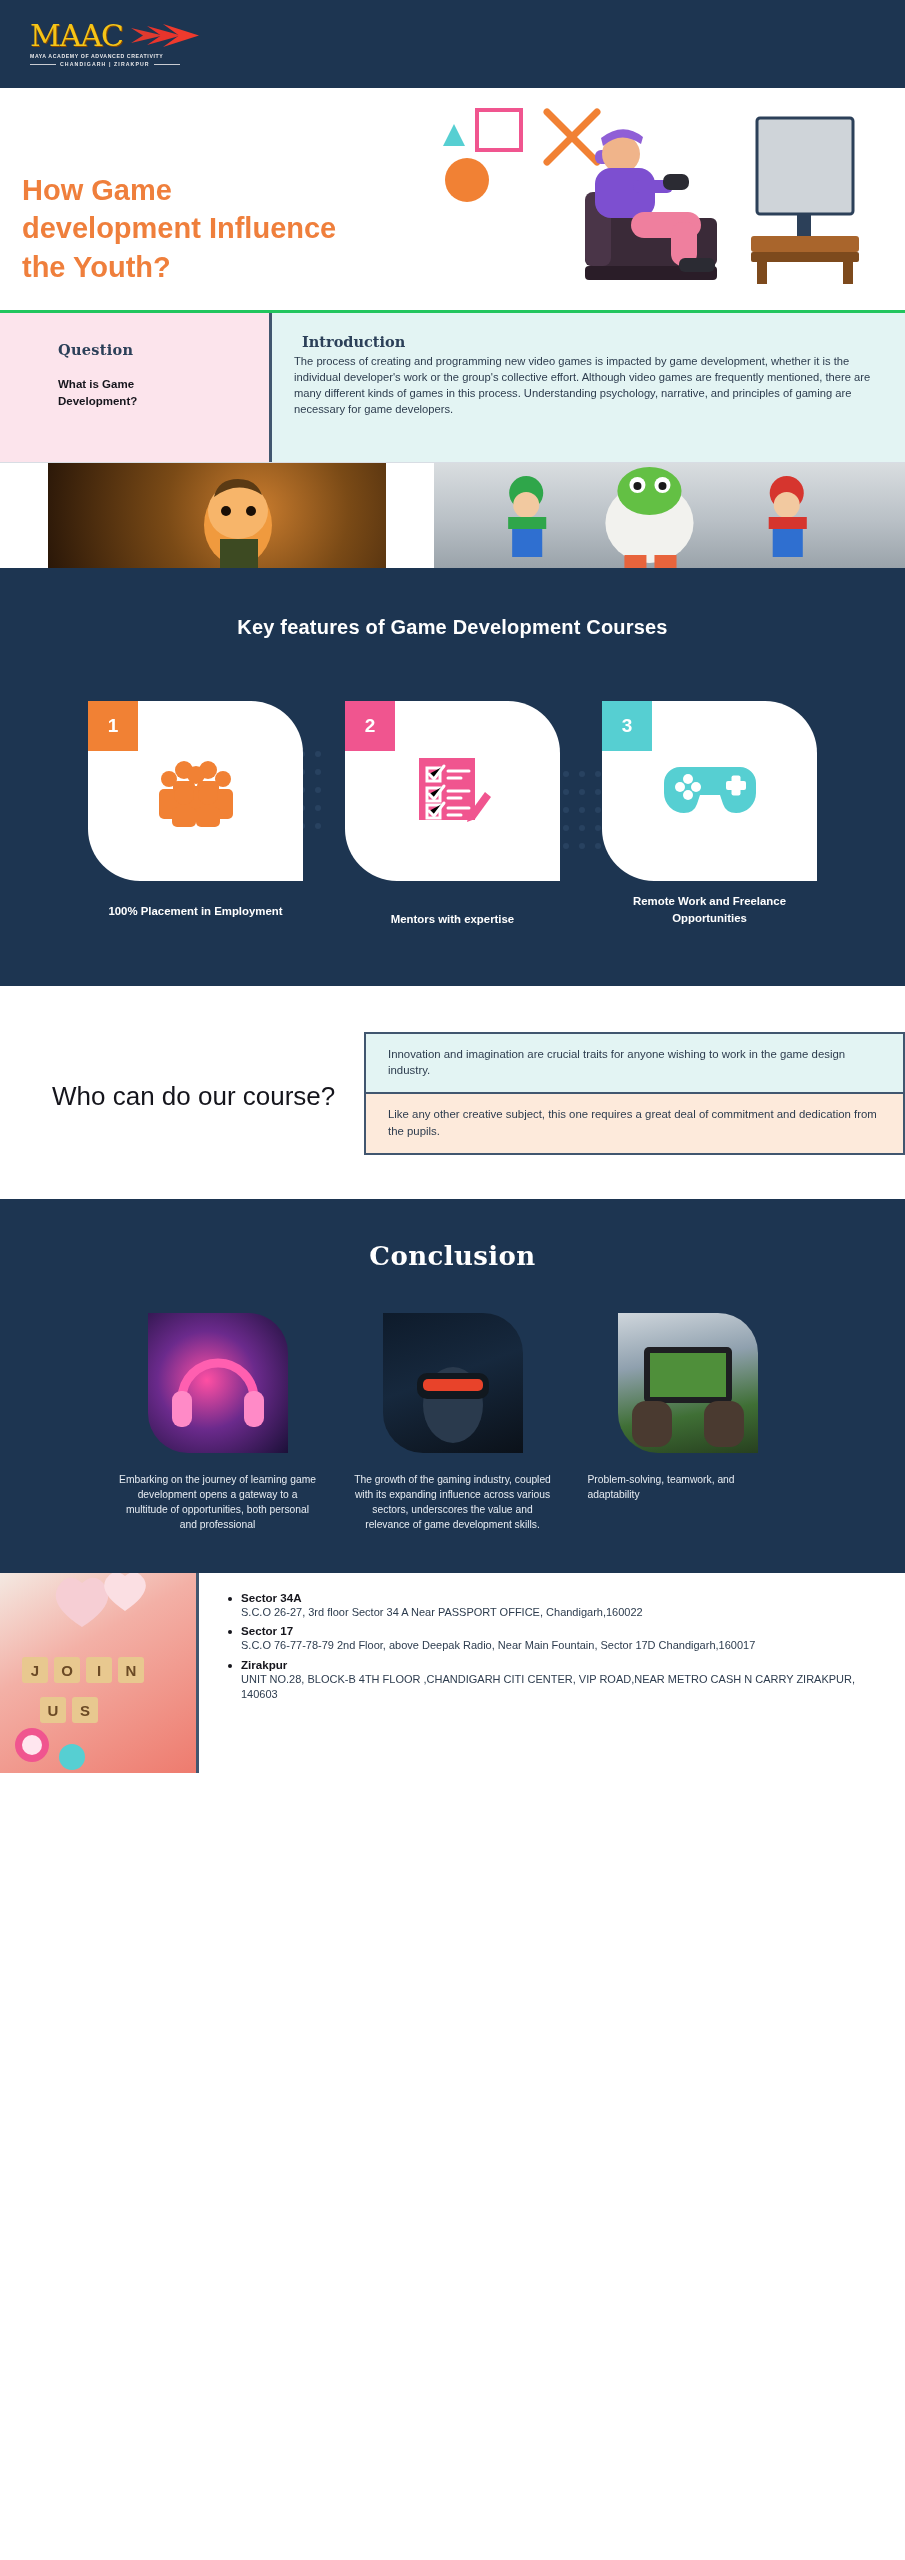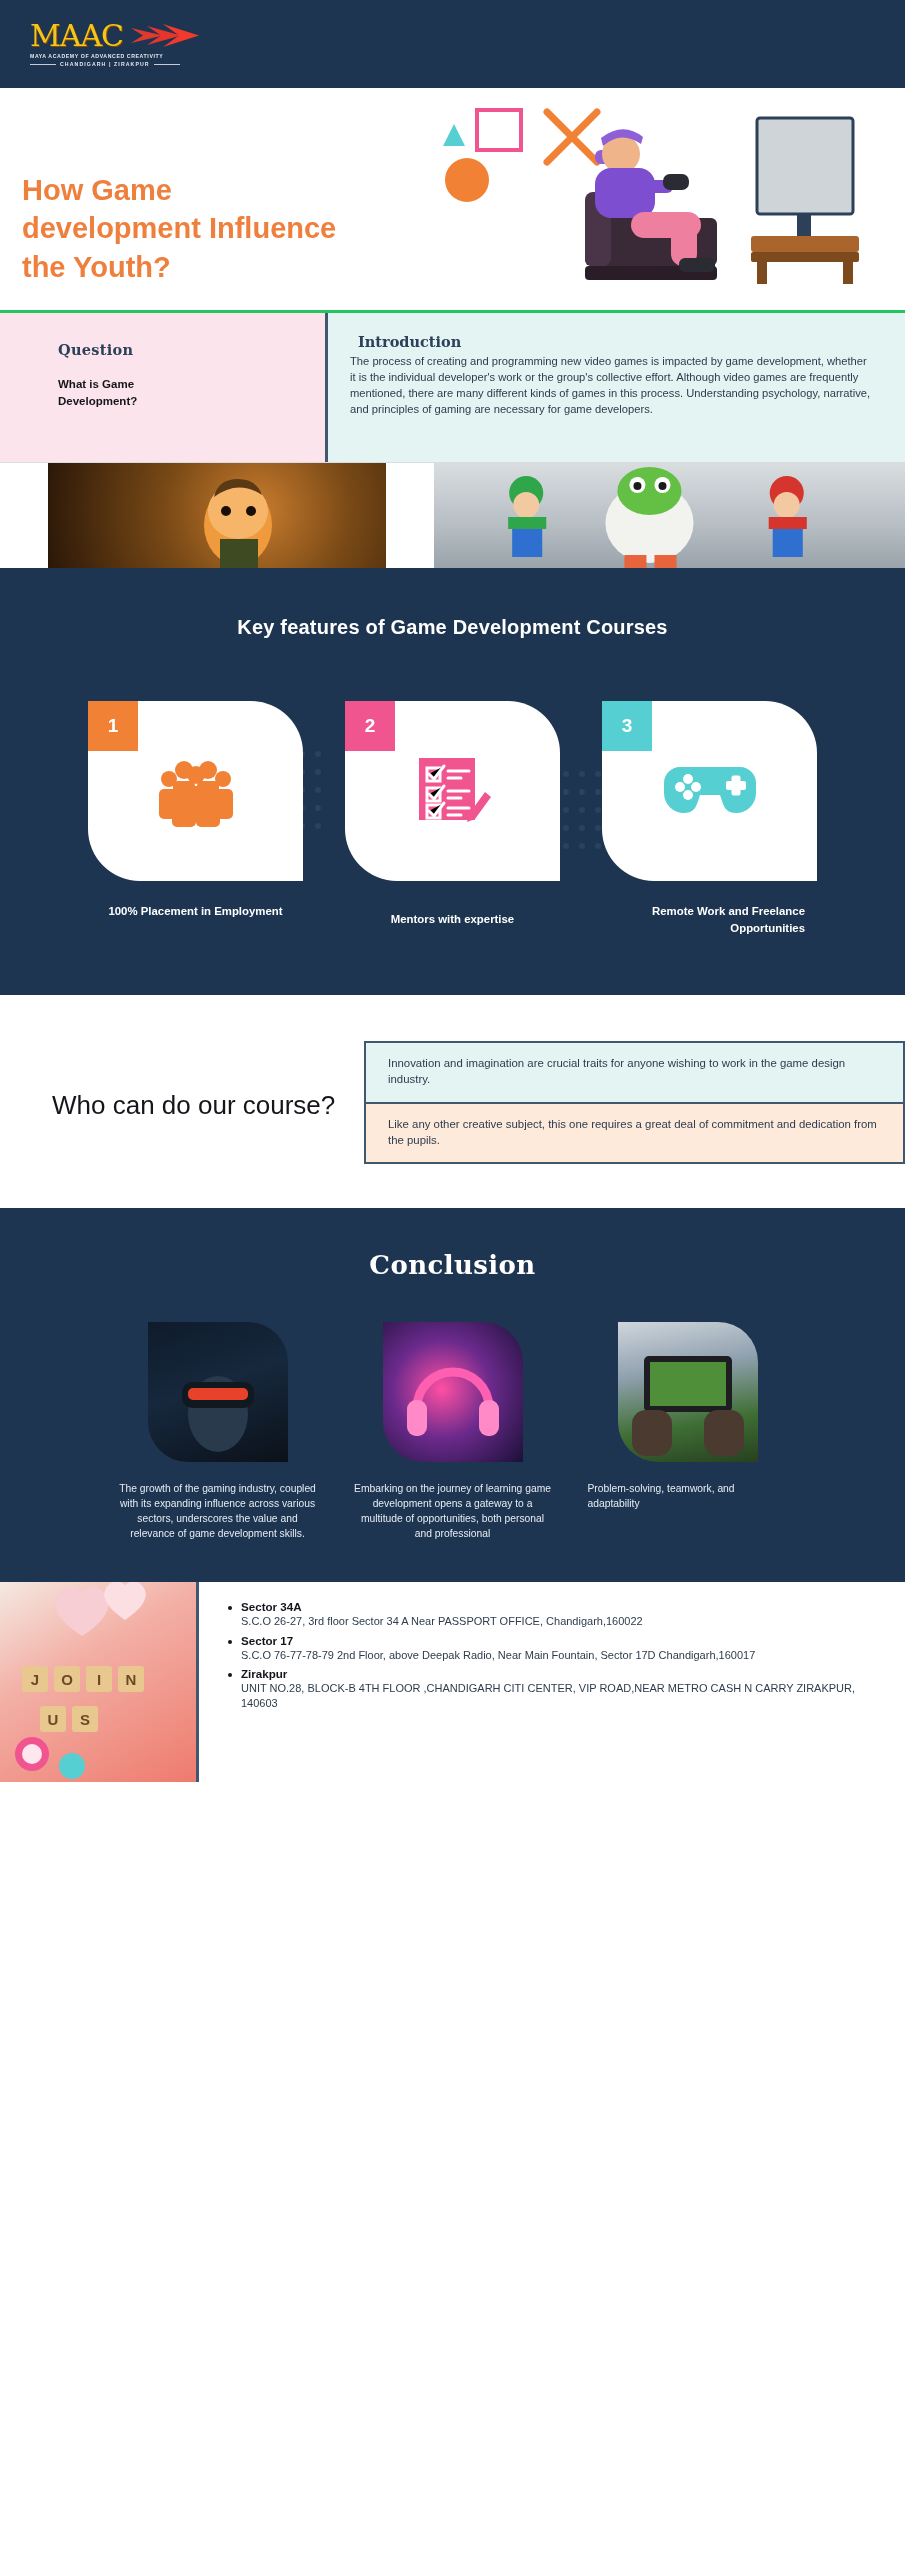--- a/index.html
+++ b/index.html
@@ -42,21 +42,21 @@
   .hero-title{
     position:absolute; left:22px; top:140px; transform:translateY(-50%);
     font-size:29px; line-height:1.32; font-weight:bold; color:#ef7f3c;
     width:330px;
   }
   .hero-art{ position:absolute; right:0; top:0; width:470px; height:225px; }
 
   
   .qi{ display:flex; height:150px; border-bottom:1px solid #d8dde4; }
   .q-box{
-    width:328px; background:#fce4ec; padding:28px 0 0 58px;
+    width:272px; background:#fce4ec; padding:28px 0 0 58px;
     border-right:3px solid #41566f;
   }
   .q-head{ font-family:"DejaVu Serif", serif; font-size:14.5px; font-weight:bold; letter-spacing:.3px; color:#2c4059; }
   .q-sub{ margin-top:18px; font-size:11.5px; font-weight:bold; line-height:1.45; color:#15151c; width:120px; }
   .i-box{ flex:1; background:#e3f4f3; padding:20px 30px 0 22px; }
   .i-head{ font-family:"DejaVu Serif", serif; font-size:14.5px; font-weight:bold; color:#2c4059; margin-bottom:4px;margin-left:8px; }
   .i-body{ font-size:11.2px; line-height:1.42; color:#2d3c4e; }
 
   
   .strip{ height:105px; display:flex; background:#ffffff; }
@@ -81,21 +81,21 @@
   .badge{
     position:absolute; left:0; top:0; width:50px; height:50px;
     display:flex; align-items:center; justify-content:center;
     color:#fff; font-size:19px; font-weight:bold;
   }
   .card-label{
     margin-top:22px; text-align:center; color:#ffffff;
     font-size:11.4px; font-weight:bold; line-height:1.5; padding:0 12px;
   }
   .col2 .card-label{ margin-top:30px; }
-  .col3 .card-label{ margin-top:22px;text-align:right; }
+  .col3 .card-label{ margin-top:12px; }
   .dots{ position:absolute; z-index:1; opacity:.85; }
 
   
   .who{ background:#ffffff; padding:46px 0 44px; display:flex; }
   .who-title{
     width:364px; padding-left:52px; padding-top:48px;
     font-size:26px; font-weight:normal; line-height:1.28; color:#15151c;
   }
   .who-list{ flex:1; padding-right:0; }
   .who-item{
@@ -386,39 +386,39 @@
     <div class="who-item wi2">Innovation and imagination are crucial traits for anyone wishing to work in the game design industry.</div>
     <div class="who-item wi3">Like any other creative subject, this one requires a great deal of commitment and dedication from the pupils.</div>
   </div>
 </div>
 
 <div class="conclusion">
   <h2>Conclusion</h2>
   <div class="c-row">
 
     <div class="c-col">
+      <div class="c-img ci1">
+        <svg width="100%" height="100%" viewBox="0 0 140 140">
+          <path d="M34 86 a36 36 0 0 1 72 0" fill="none" stroke="#ff5fb0" stroke-width="9"></path>
+          <rect x="24" y="78" width="20" height="36" rx="9" fill="#ff8ac7"></rect>
+          <rect x="96" y="78" width="20" height="36" rx="9" fill="#ff8ac7"></rect>
+        </svg>
+      </div>
+      <div class="c-cap">Embarking on the journey of learning game development opens a gateway to a multitude of opportunities, both personal and professional</div>
+    </div>
+
+    <div class="c-col">
       <div class="c-img ci2">
         <svg width="100%" height="100%" viewBox="0 0 140 140">
           <ellipse cx="70" cy="92" rx="30" ry="38" fill="#2a3a4d"></ellipse>
           <rect x="34" y="60" width="72" height="26" rx="10" fill="#11181f"></rect>
           <rect x="40" y="66" width="60" height="12" rx="5" fill="#e8432a"></rect>
         </svg>
       </div>
       <div class="c-cap">The growth of the gaming industry, coupled with its expanding influence across various sectors, underscores the value and relevance of game development skills.</div>
-    </div>
-
-    <div class="c-col">
-      <div class="c-img ci1">
-        <svg width="100%" height="100%" viewBox="0 0 140 140">
-          <path d="M34 86 a36 36 0 0 1 72 0" fill="none" stroke="#ff5fb0" stroke-width="9"></path>
-          <rect x="24" y="78" width="20" height="36" rx="9" fill="#ff8ac7"></rect>
-          <rect x="96" y="78" width="20" height="36" rx="9" fill="#ff8ac7"></rect>
-        </svg>
-      </div>
-      <div class="c-cap">Embarking on the journey of learning game development opens a gateway to a multitude of opportunities, both personal and professional</div>
     </div>
 
     <div class="c-col">
       <div class="c-img ci3">
         <svg width="100%" height="100%" viewBox="0 0 140 140">
           <rect x="26" y="34" width="88" height="56" rx="5" fill="#1e1e22"></rect>
           <rect x="32" y="40" width="76" height="44" fill="#4f8f3a"></rect>
           <rect x="14" y="88" width="40" height="46" rx="14" fill="#4a3a30"></rect>
           <rect x="86" y="88" width="40" height="46" rx="14" fill="#4a3a30"></rect>
         </svg>

